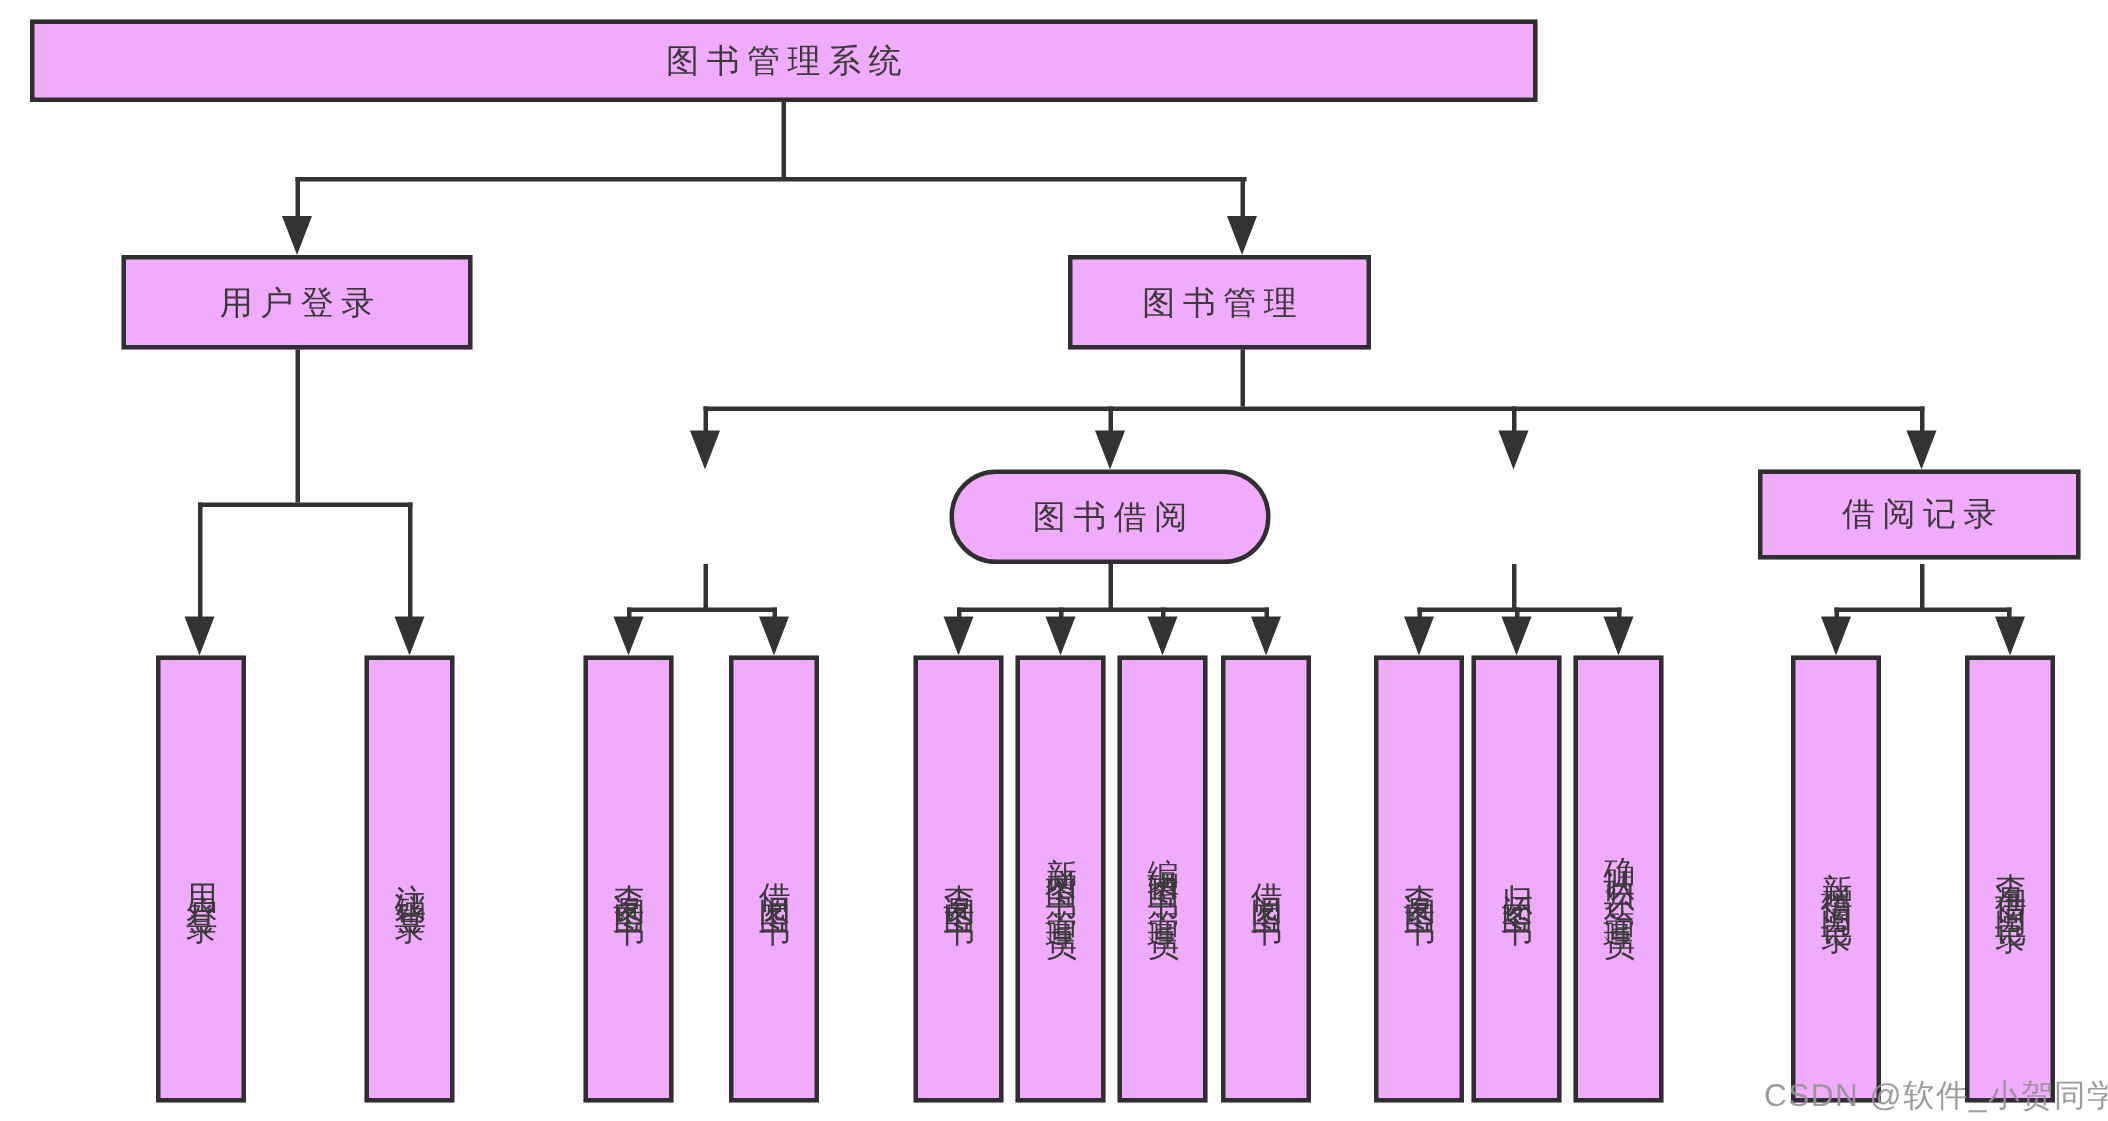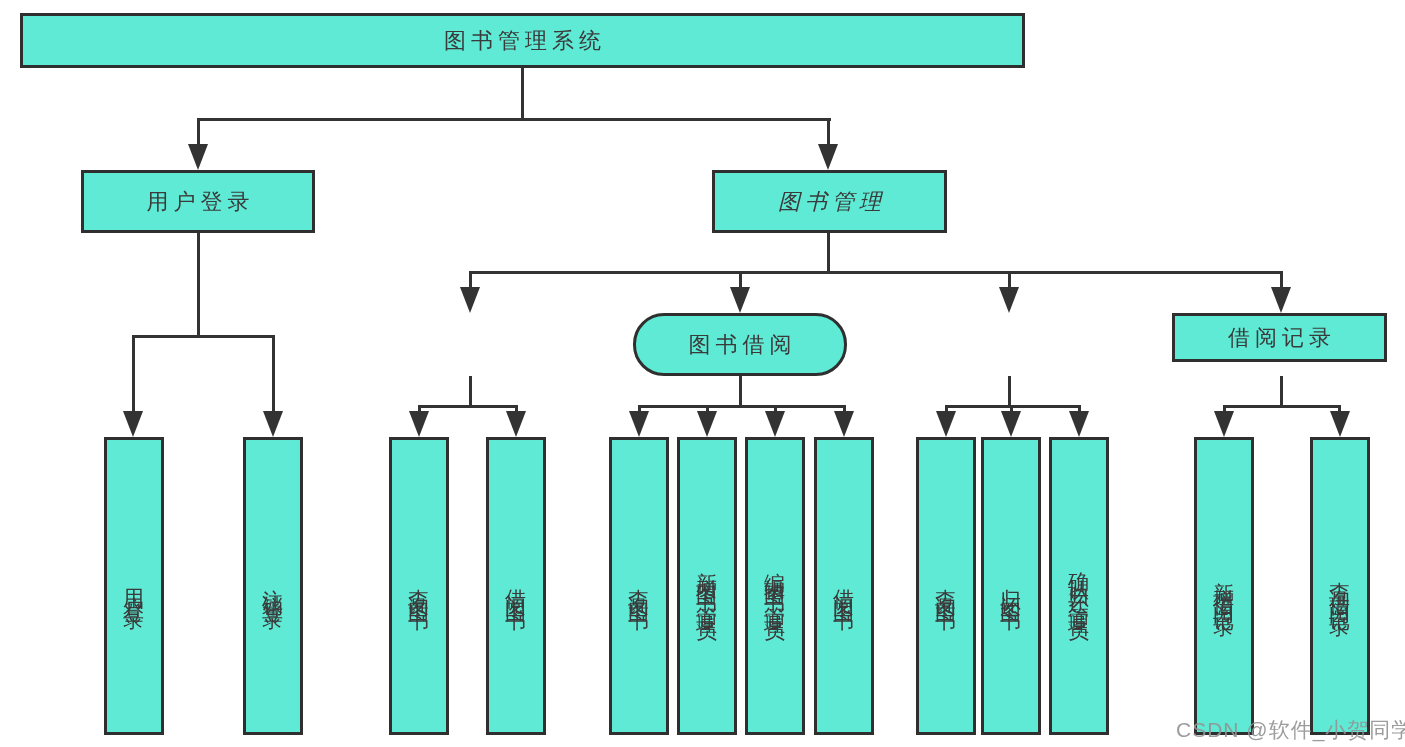--- a/index.html
+++ b/index.html
@@ -1,20 +1,20 @@
 <!DOCTYPE html>
 <html><head>
 <meta charset="utf-8">
 <style>
   * { margin:0; padding:0; box-sizing:border-box; }
   html,body { background:#ffffff; }
   body { font-family:"Liberation Sans","DejaVu Sans",sans-serif; }
   .stage { position:relative; width:1405px; height:747px; background:#ffffff; overflow:hidden; }
   .box {
-    position:absolute; background:#5eead4; border:3px solid #2f2f2f;
+    position:absolute; background:#f0abfc; border:3px solid #2f2f2f;
     display:flex; align-items:center; justify-content:center;
     color:#3a3a3a; text-align:center;
   }
   .box.h { font-size:22px; letter-spacing:5px; text-indent:5px; white-space:nowrap; }
   .box.v { writing-mode:vertical-rl; text-orientation:mixed; font-size:21px; letter-spacing:7px; line-height:1; }
   .ln { position:absolute; background:#333333; }
   .arr {
     position:absolute; width:0; height:0;
     border-left:10px solid transparent; border-right:10px solid transparent;
     border-top:26px solid #333333;
@@ -32,42 +32,42 @@
   <div class="box h" style="left:20px;top:13px;width:1005px;height:55px;">图书管理系统</div>
 
   <div class="ln" style="left:521px;top:68px;width:3px;height:52px;"></div>
   <div class="ln" style="left:197px;top:118px;width:634px;height:3px;"></div>
   <div class="ln" style="left:197px;top:118px;width:3px;height:30px;"></div>
   <div class="ln" style="left:827px;top:118px;width:3px;height:30px;"></div>
   <div class="arr" style="left:188px;top:144px;"></div>
   <div class="arr" style="left:818px;top:144px;"></div>
 
   <div class="box h" style="left:81px;top:170px;width:234px;height:63px;">用户登录</div>
-  <div class="box h" style="left:712px;top:170px;width:235px;height:63px;font-style:italic;">图书管理</div>
+  <div class="box h" style="left:712px;top:170px;width:202px;height:63px;">图书管理</div>
 
   <div class="ln" style="left:197px;top:233px;width:3px;height:102px;"></div>
   <div class="ln" style="left:132px;top:335px;width:143px;height:3px;"></div>
   <div class="ln" style="left:132px;top:335px;width:3px;height:78px;"></div>
   <div class="ln" style="left:272px;top:335px;width:3px;height:78px;"></div>
   <div class="arr" style="left:123px;top:411px;"></div>
   <div class="arr" style="left:263px;top:411px;"></div>
 
   <div class="ln" style="left:827px;top:233px;width:3px;height:38px;"></div>
   <div class="ln" style="left:469px;top:271px;width:814px;height:3px;"></div>
   <div class="ln" style="left:469px;top:271px;width:3px;height:18px;"></div>
   <div class="ln" style="left:739px;top:271px;width:3px;height:18px;"></div>
   <div class="ln" style="left:1008px;top:271px;width:3px;height:18px;"></div>
   <div class="ln" style="left:1280px;top:271px;width:3px;height:18px;"></div>
   <div class="arr" style="left:460px;top:287px;"></div>
   <div class="arr" style="left:730px;top:287px;"></div>
   <div class="arr" style="left:999px;top:287px;"></div>
   <div class="arr" style="left:1271px;top:287px;"></div>
 
   <div class="box h" style="left:633px;top:313px;width:214px;height:63px;border-radius:31px;">图书借阅</div>
-  <div class="box h" style="left:1172px;top:313px;width:215px;height:49px;font-family:Liberation Serif, serif;">借阅记录</div>
+  <div class="box h" style="left:1172px;top:313px;width:215px;height:60px;font-family:Liberation Serif, serif;">借阅记录</div>
 
   <div class="ln" style="left:469px;top:376px;width:3px;height:31px;"></div>
   <div class="ln" style="left:418px;top:405px;width:100px;height:3px;"></div>
   <div class="ln" style="left:418px;top:405px;width:3px;height:9px;"></div>
   <div class="ln" style="left:515px;top:405px;width:3px;height:9px;"></div>
   <div class="arr" style="left:409px;top:411px;"></div>
   <div class="arr" style="left:506px;top:411px;"></div>
 
   <div class="ln" style="left:739px;top:376px;width:3px;height:31px;"></div>
   <div class="ln" style="left:638px;top:405px;width:208px;height:3px;"></div>

